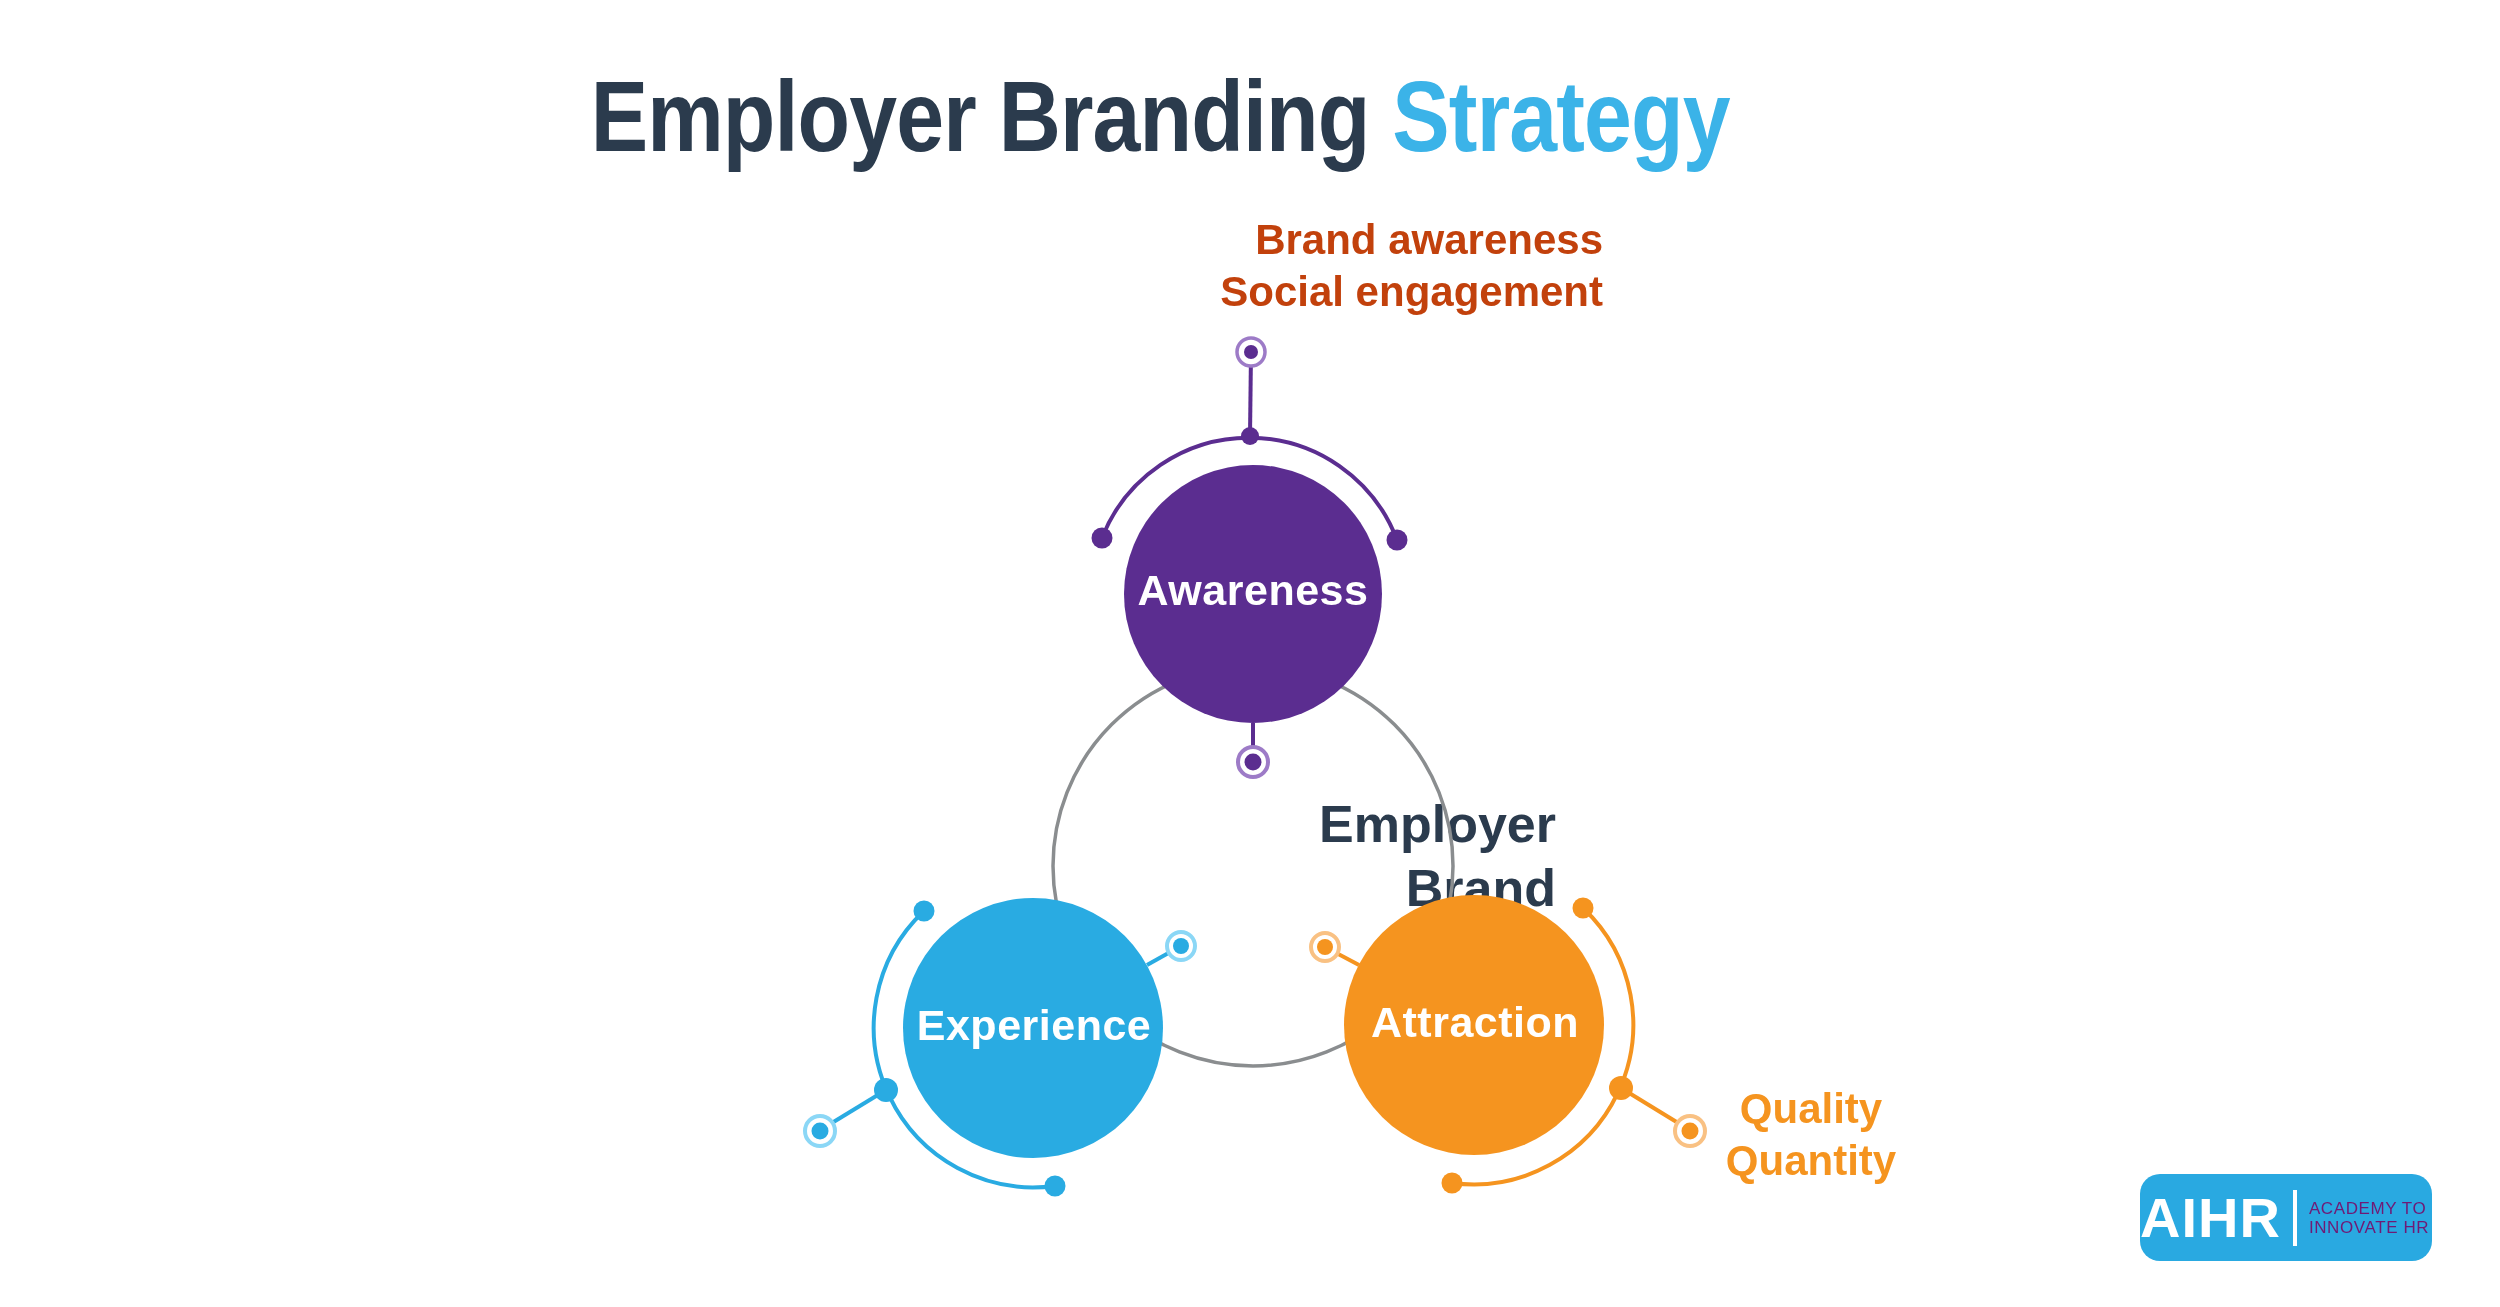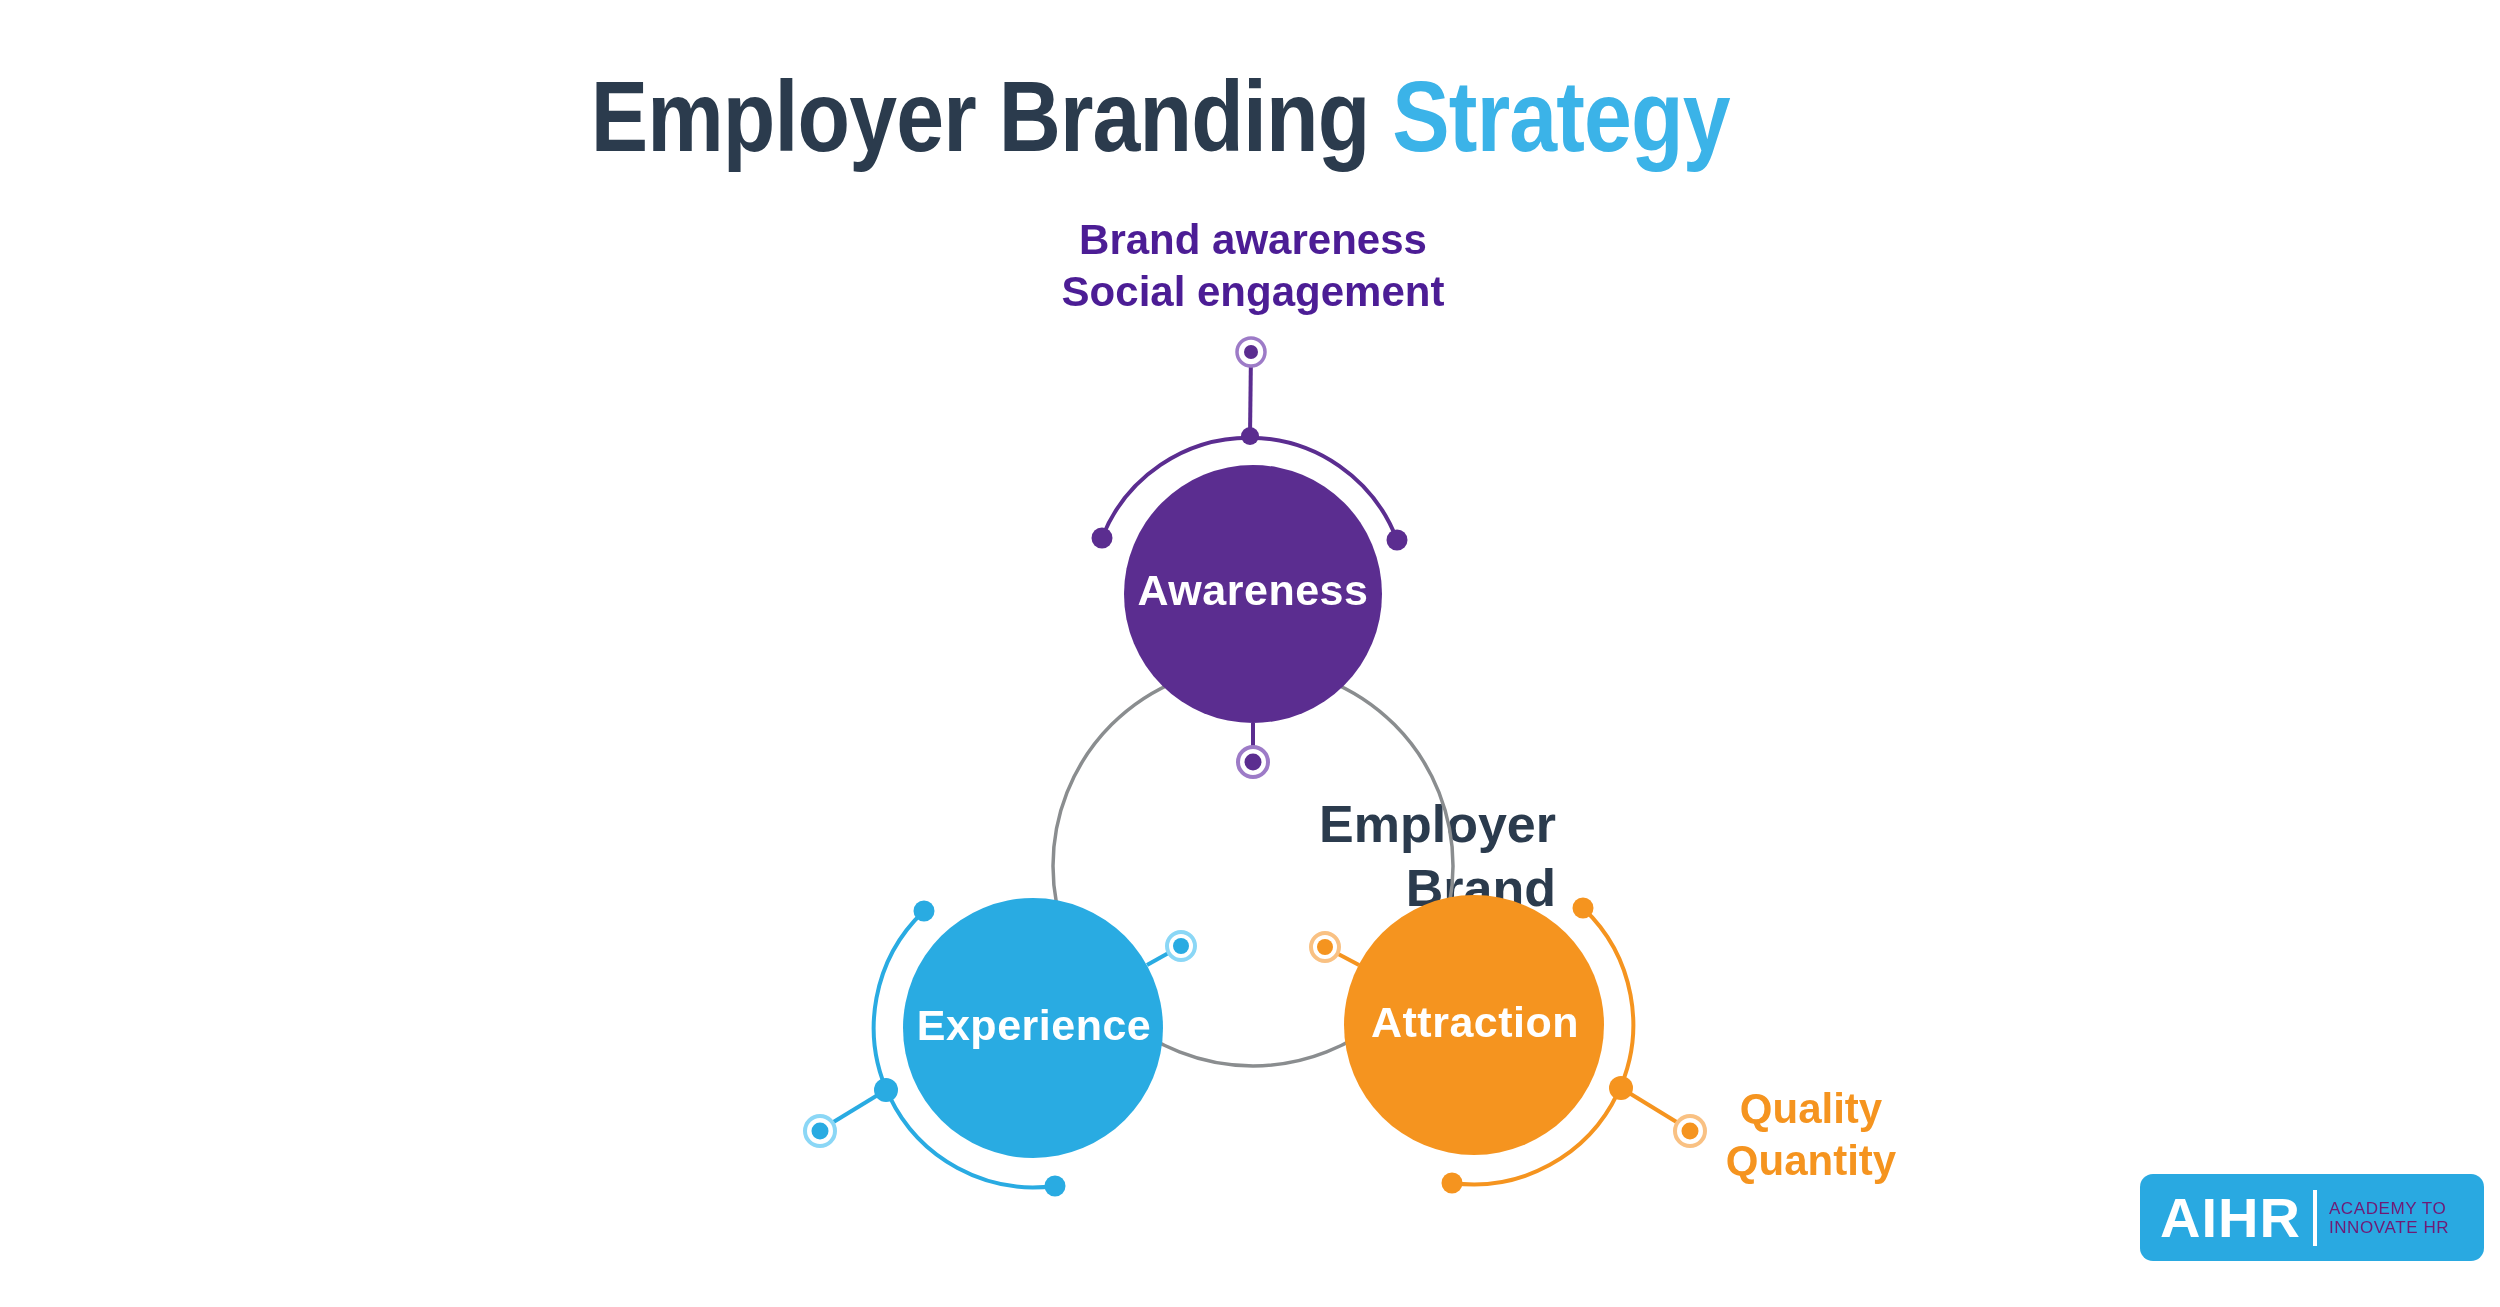--- a/index.html
+++ b/index.html
@@ -34,21 +34,21 @@
   .title-accent { color: #3bb3e8; }
   
   .note {
     position: absolute;
     text-align: center;
     font-weight: 700;
     font-size: 42px;
     line-height: 52px;
     letter-spacing: 0;
   }
-  .note-awareness  { left: 903px;  top: 214px;  width: 700px; color: #4c1d95; }
+  .note-awareness  { left: 903px;  top: 214px;  width: 700px; color: #c2410c; text-align: right; }
   .note-experience { left: 310px;  top: 1104px; width: 600px; color: #29abe2; }
   .note-attraction { left: 1611px; top: 1083px; width: 400px; color: #f5941f; }
   
   .center-label {
     position: absolute;
     left: 956px;
     top: 792px;
     width: 600px;
     text-align: right;
     font-weight: 600;
@@ -68,28 +68,27 @@
     font-size: 43px;
     font-weight: 600;
     fill: #ffffff;
     letter-spacing: 0.5px;
   }
   
   .logo {
     position: absolute;
     left: 2140px;
     top: 1174px;
-    width: 344px;
+    width: 292px;
     height: 87px;
     background: #29a9e1;
-    border-radius: 13px;
+    border-radius: 20px;
     display: flex;
     align-items: center;
     box-sizing: border-box;
-    padding-left: 20px;
   }
   .logo-name {
     color: #ffffff;
     font-weight: 700;
     font-size: 56px;
     letter-spacing: 1px;
     line-height: 1;
   }
   .logo-divider {
     width: 4px;

